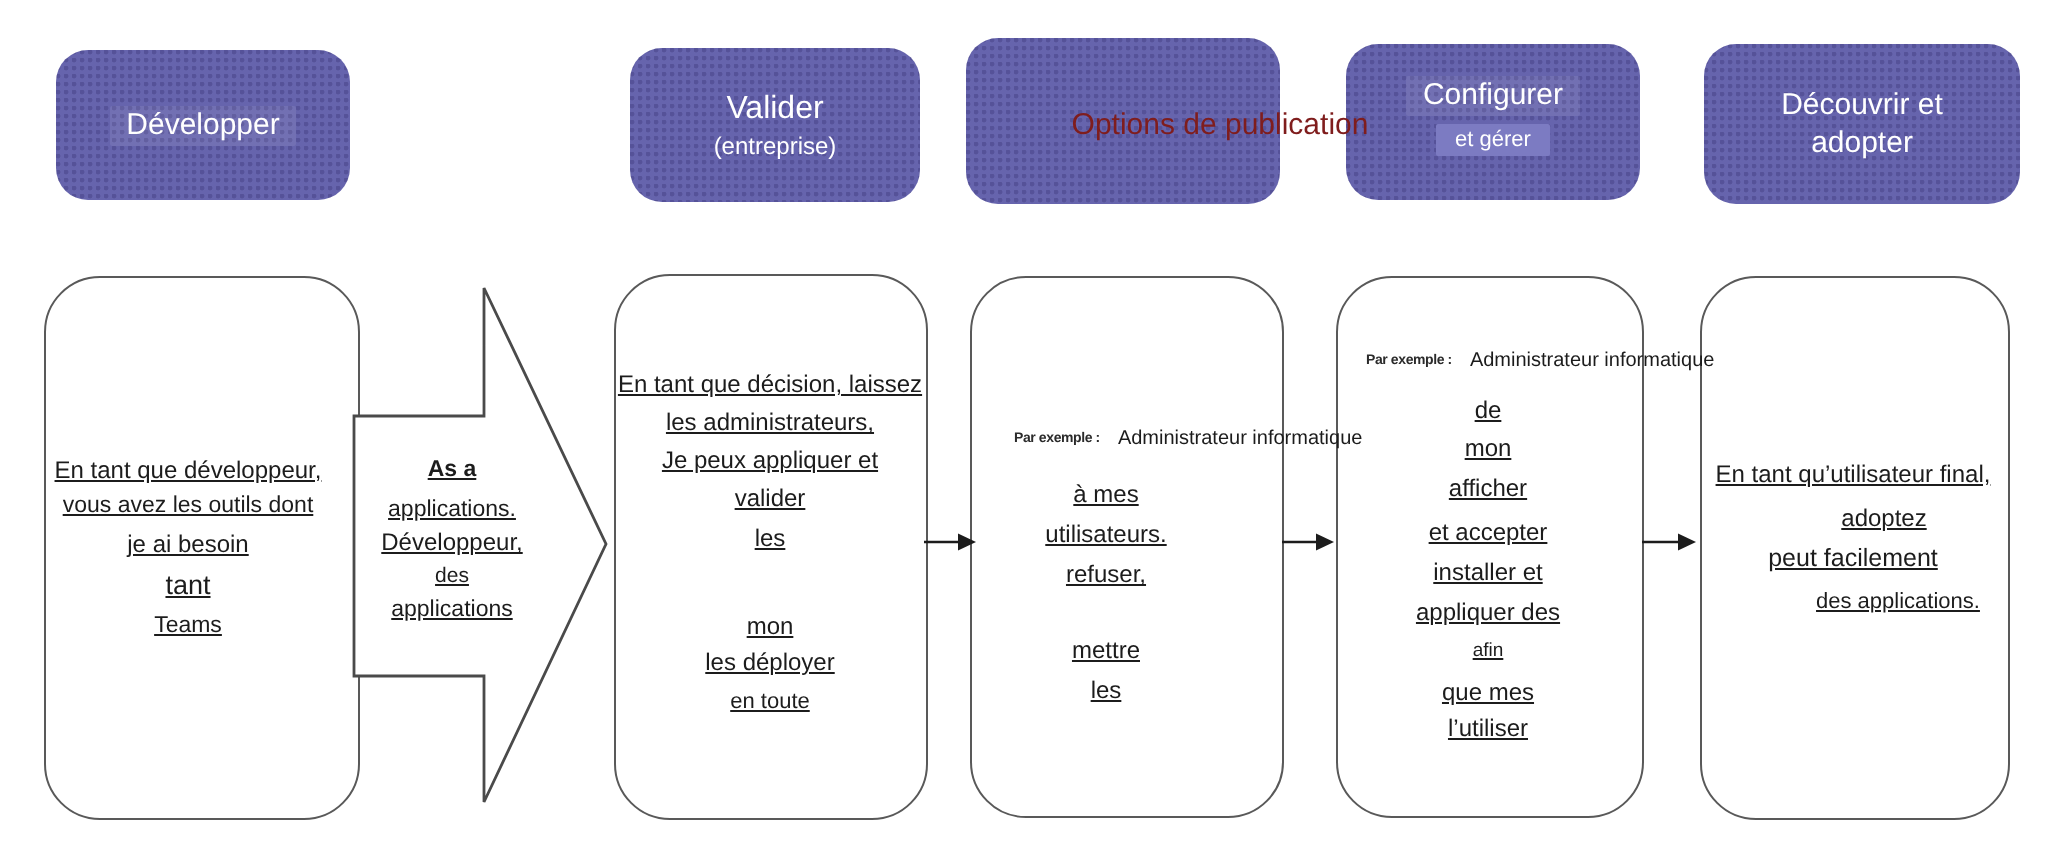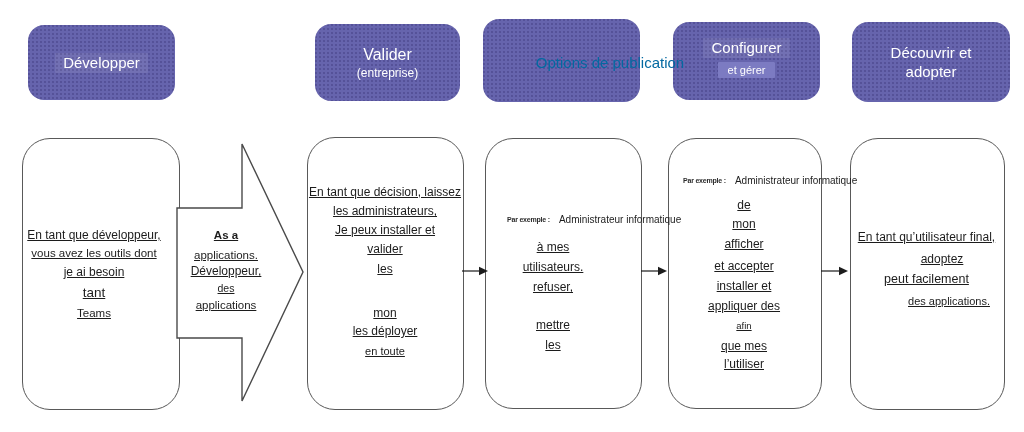--- a/index.html
+++ b/index.html
@@ -17,21 +17,21 @@
     text-align:center;
   }
   .stage .big{font-size:15px;line-height:1.2;}
   .patch{background:rgba(255,255,255,0.08);padding:1px 8px;border-radius:1px;}
   .chip{
     background:#7c7bc2;padding:2px 10px;margin-top:4px;font-size:11px;border-radius:1px;
   }
   .sub{font-size:12px;margin-top:2px;}
   
   .float-label{
-    position:absolute;z-index:6;color:#0369a1;font-size:15px;text-align:center;
+    position:absolute;z-index:6;color:#7f1d1d;font-size:15px;text-align:center;
     white-space:nowrap;
   }
   
   .flowbox{
     position:absolute;z-index:1;background:#ffffff;border:1.5px solid #595959;border-radius:28px;
   }
   
   .arrows{position:absolute;left:0;top:0;z-index:2;}
   
   .col{
@@ -112,21 +112,21 @@
   <span class="t12">En tant que développeur,</span>
   <span class="t115" style="margin-top:5px;">vous avez les outils dont</span>
   <span class="t12" style="margin-top:6px;">je ai besoin</span>
   <span class="t135" style="margin-top:7px;">tant</span>
   <span class="t115" style="margin-top:6px;">Teams</span>
 </div>
 
 <div class="col" style="left:300px;top:186px;width:170px;">
   <span class="t12">En tant que décision, laissez</span>
   <span class="t12" style="margin-top:6px;">les administrateurs,</span>
-  <span class="t12" style="margin-top:6px;">Je peux installer et</span>
+  <span class="t12" style="margin-top:6px;">Je peux appliquer et</span>
   <span class="t12" style="margin-top:5px;">valider</span>
   <span class="t12" style="margin-top:7px;">les</span>
   <span class="t12" style="margin-top:31px;">mon</span>
   <span class="t12" style="margin-top:5px;">les déployer</span>
   <span class="t11" style="margin-top:7px;">en toute</span>
 </div>
 
 <div class="exrow" style="left:507px;top:214px;">
   <span class="exsmall">Par exemple :</span>
   <span class="extitle">Administrateur informatique</span>

